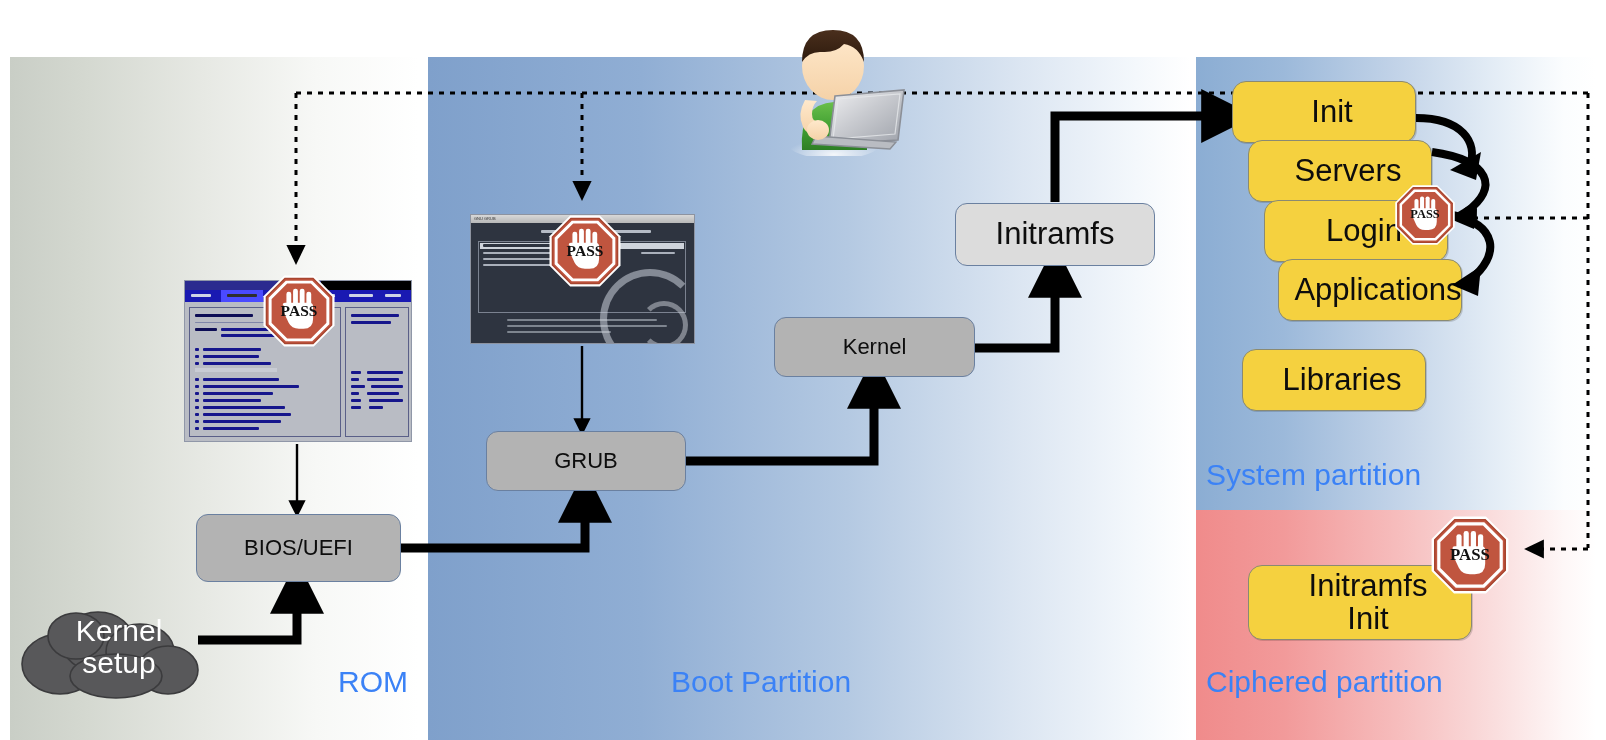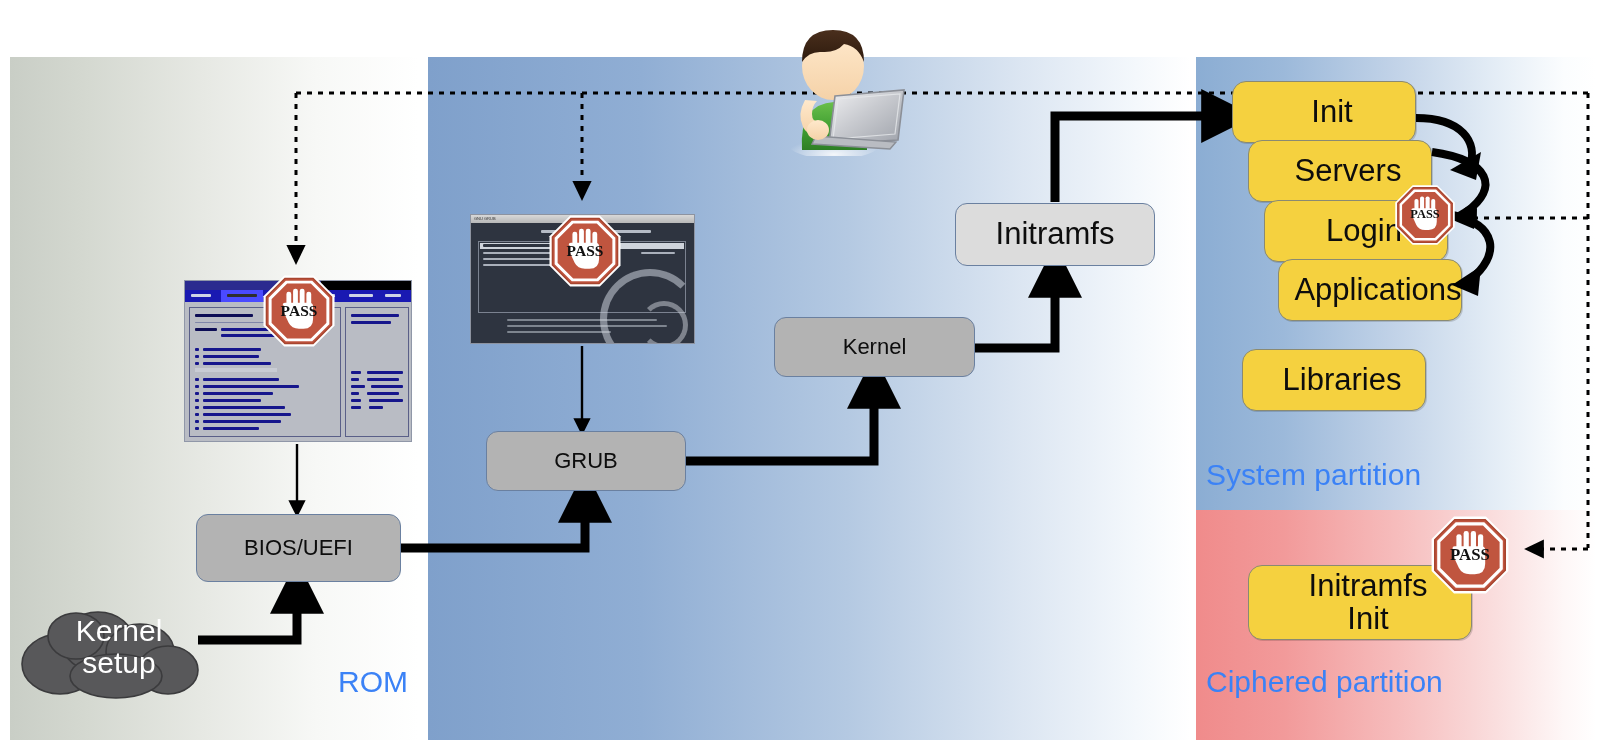--- a/index.html
+++ b/index.html
@@ -78,20 +78,21 @@
 <body>
 
 <div id="stage">
 
   <div class="panel" id="panel-rom"></div>
   <div class="panel" id="panel-boot"></div>
   <div class="panel" id="panel-system"></div>
   <div class="panel" id="panel-cipher"></div>
 
   <div class="panel-label" style="left:338px;top:665px;">ROM</div>
+  <div class="panel-label" style="left:671px;top:665px;">Boot Partition</div>
   <div class="panel-label" style="left:1206px;top:458px;">System partition</div>
   <div class="panel-label" style="left:1206px;top:665px;">Ciphered partition</div>
 
   <svg class="layer" id="connectors" viewBox="0 0 1606 740">
     <defs>
       <marker id="ah" markerWidth="9" markerHeight="9" refX="2.6" refY="3" orient="auto">
         <path d="M0,0 L6,3 L0,6 z" fill="#000"></path>
       </marker>
       <marker id="ahd" markerWidth="11" markerHeight="11" refX="2.3" refY="3.2" orient="auto">
         <path d="M0,0 L6.6,3.2 L0,6.4 z" fill="#000"></path>

